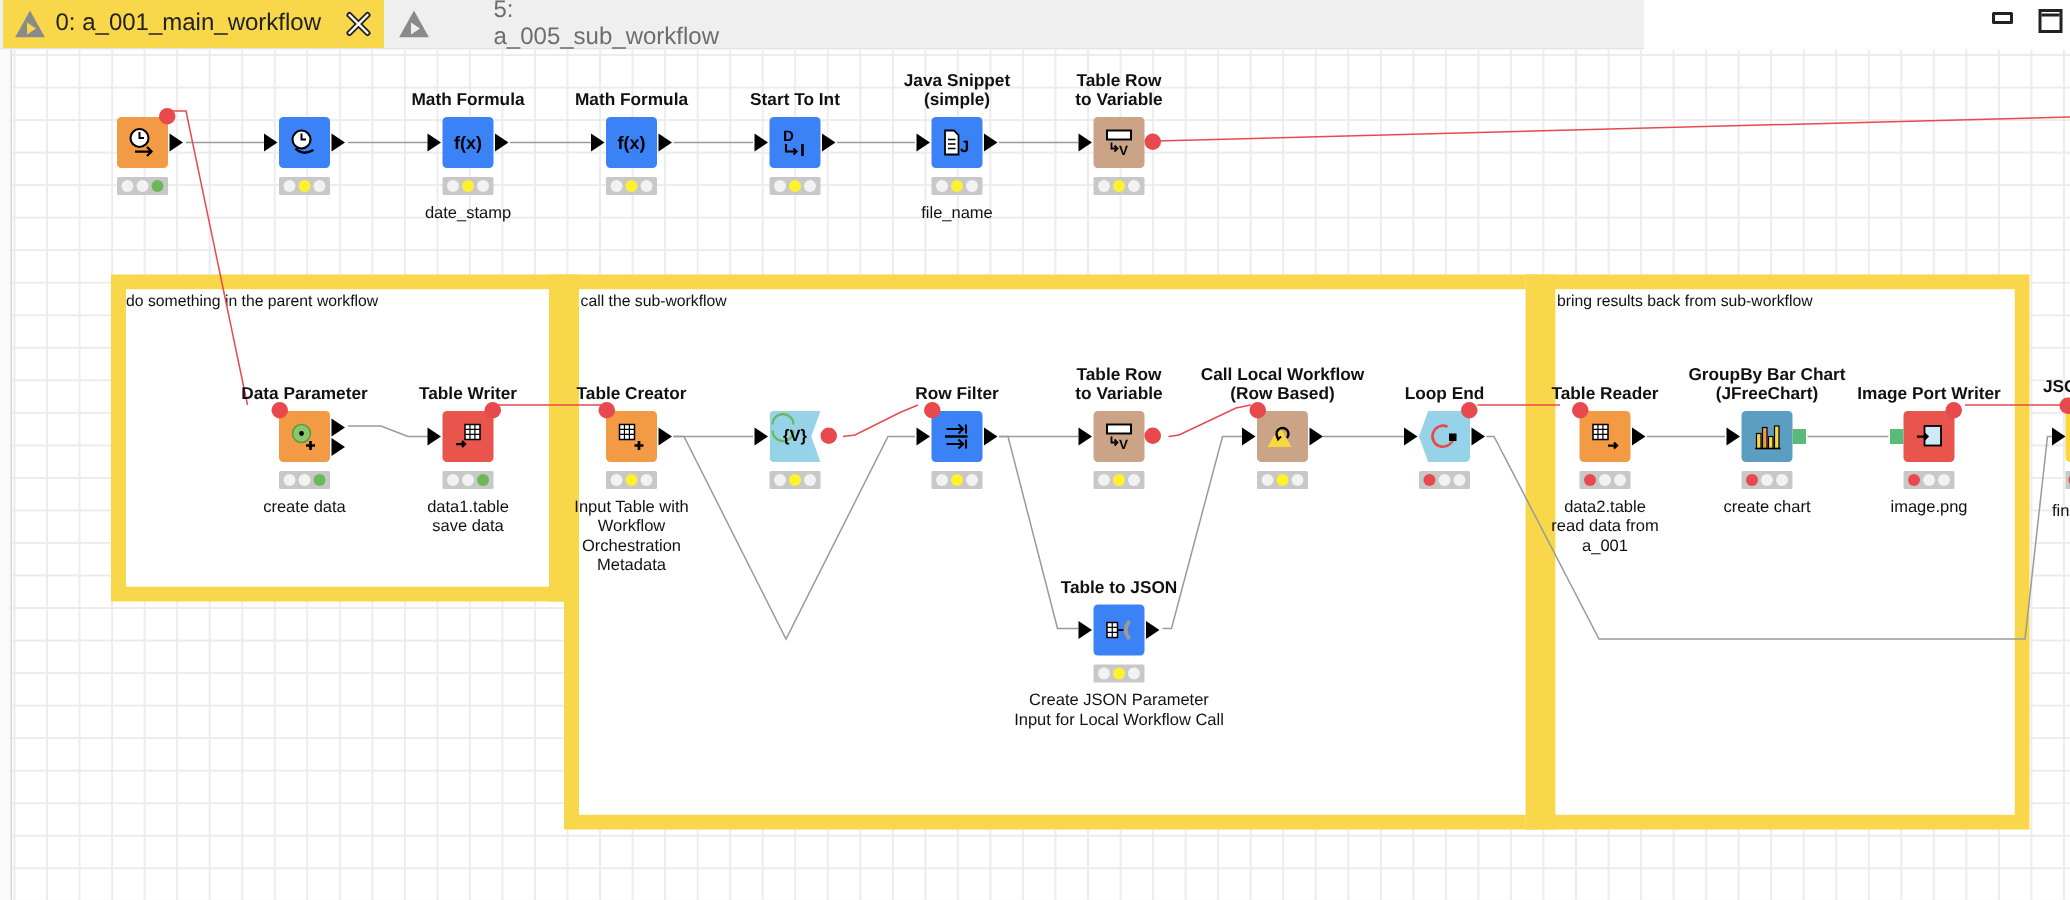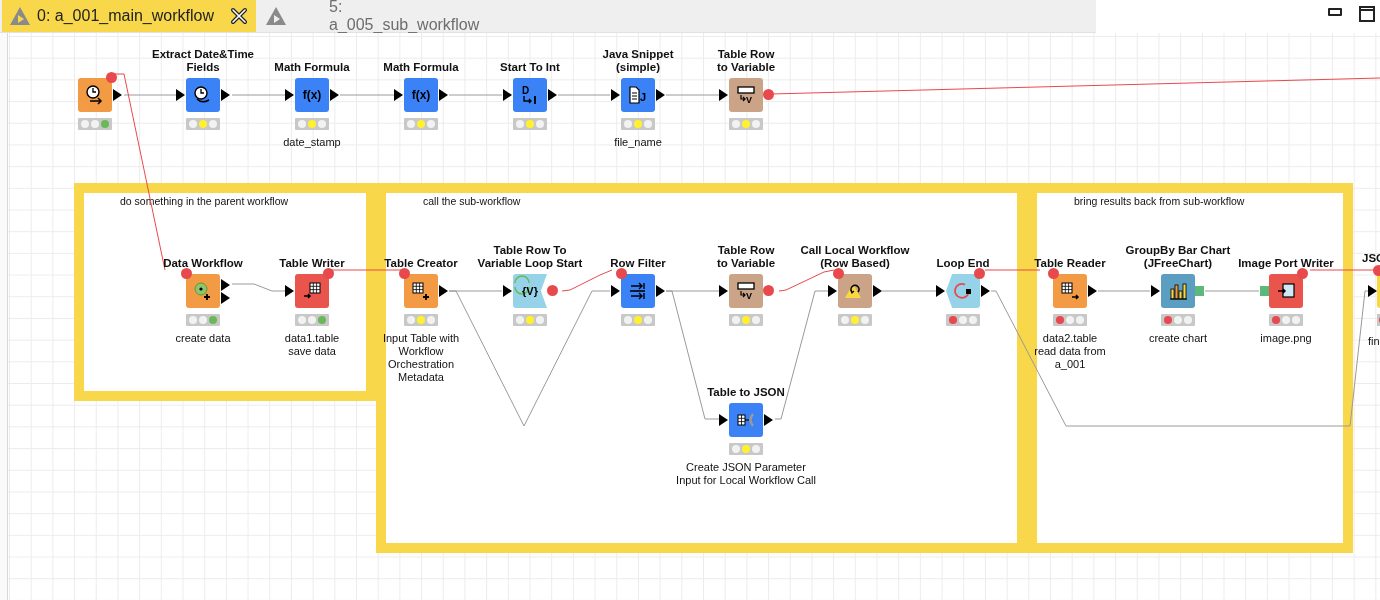--- a/index.html
+++ b/index.html
@@ -27,21 +27,21 @@
       linear-gradient(to right, #ececec 1px, transparent 1px),
       linear-gradient(to bottom, #ececec 1px, transparent 1px);
     background-size: 21.7px 21.7px;
     background-position: 1px 3px;
     overflow: hidden;
   }
   .canvas-edge { position: absolute; left: 0; top: 33px; width: 8px; height: 567px; background: #fafafa; border-right: 1px solid #d8d8d8; }
 
   
   .annot { position: absolute; background: #ffffff; border-style: solid; border-color: #f8d84a; }
-  .annot-label { position: absolute; font-size: 10.5px; color: #111; white-space: nowrap; margin-left: 36px; }
+  .annot-label { position: absolute; font-size: 10.5px; color: #111; white-space: nowrap; }
 
   
   svg.wires { position: absolute; left: 0; top: 0; width: 1380px; height: 600px; pointer-events: none; }
 
   
   .node { position: absolute; width: 110px; margin-left: -55px; text-align: center; }
   .node-title { position: absolute; left: -20px; right: -20px; bottom: 100%; margin-bottom: 4px; font-size: 11.5px; font-weight: bold; color: #111; line-height: 13px; text-align: center; white-space: pre-line; }
   .node-body { position: relative; width: 34px; height: 34px; margin: 0 auto; border-radius: 3px; display: flex; align-items: center; justify-content: center; }
   .node-body svg { display: block; }
   .port-in { position: absolute; left: -10px; top: 11px; width: 0; height: 0; border-top: 6px solid transparent; border-bottom: 6px solid transparent; border-left: 9px solid #000; }
@@ -166,22 +166,20 @@
     <span class="port-out"></span>
   </div>
   <div class="status">
       <span></span>
       <span></span>
       <span class="green"></span>
     </div>
 </div>
 
 <div class="node" style="left:203px; top:78px;">
-  <div class="node-title">Extract Date&amp;Time
-Fields</div>
   <div class="node-body c-yellow">
     <span class="port-in"></span>
     <span>
         <svg width="22" height="22" viewBox="0 0 22 22">
           <circle cx="9" cy="9" r="6" fill="#fff" stroke="#000" stroke-width="1.4"></circle>
           <path d="M9 5 V9 H12" stroke="#000" stroke-width="1.3" fill="none"></path>
           <path d="M5 15 Q10 20 17 16" stroke="#000" stroke-width="1.6" fill="none"></path>
         </svg>
       </span>
     <span class="port-out"></span>
@@ -279,21 +277,21 @@
     <span class="flow-var r"></span>
   </div>
   <div class="status">
       <span></span>
       <span class="yellow"></span>
       <span></span>
     </div>
 </div>
 
 <div class="node" style="left:203px; top:274px;">
-  <div class="node-title">Data Workflow</div>
+  <div class="node-title">Data Parameter</div>
   <div class="node-body c-orange">
     <span class="flow-var tl"></span>
     <span>
         <svg width="22" height="22" viewBox="0 0 22 22">
           <circle cx="9" cy="9" r="6" fill="#8cc56b" stroke="#5a9a3e" stroke-width="1"></circle>
           <circle cx="9" cy="9" r="1.6" fill="#000"></circle>
           <path d="M15 14 V20 M12 17 H18" stroke="#000" stroke-width="1.8"></path>
         </svg>
       </span>
     <span class="port-out top"></span>
@@ -346,22 +344,20 @@
       <span></span>
       <span class="yellow"></span>
       <span></span>
     </div>
   <div class="node-note">Input Table with
 Workflow Orchestration
 Metadata</div>
 </div>
 
 <div class="node" style="left:530px; top:274px;">
-  <div class="node-title">Table Row To
-Variable Loop Start</div>
   <div class="node-body">
     <div class="c-lightblue shape-loopstart" style="position:absolute; inset:0;"></div>
     <span class="port-in"></span>
     <span style="position:relative; font-size:11px; font-weight:bold;">
       <svg width="22" height="22" viewBox="0 0 22 22" style="position:absolute; left:-11px; top:-11px;">
           <path d="M4 9 A7 7 0 0 1 18 9" stroke="#6ab857" stroke-width="1.5" fill="none"></path>
           <path d="M18 13 A7 7 0 0 1 4 13" stroke="#6ab857" stroke-width="1.5" fill="none"></path>
         </svg>
       <span style="position:relative;">{V}</span>
     </span>

